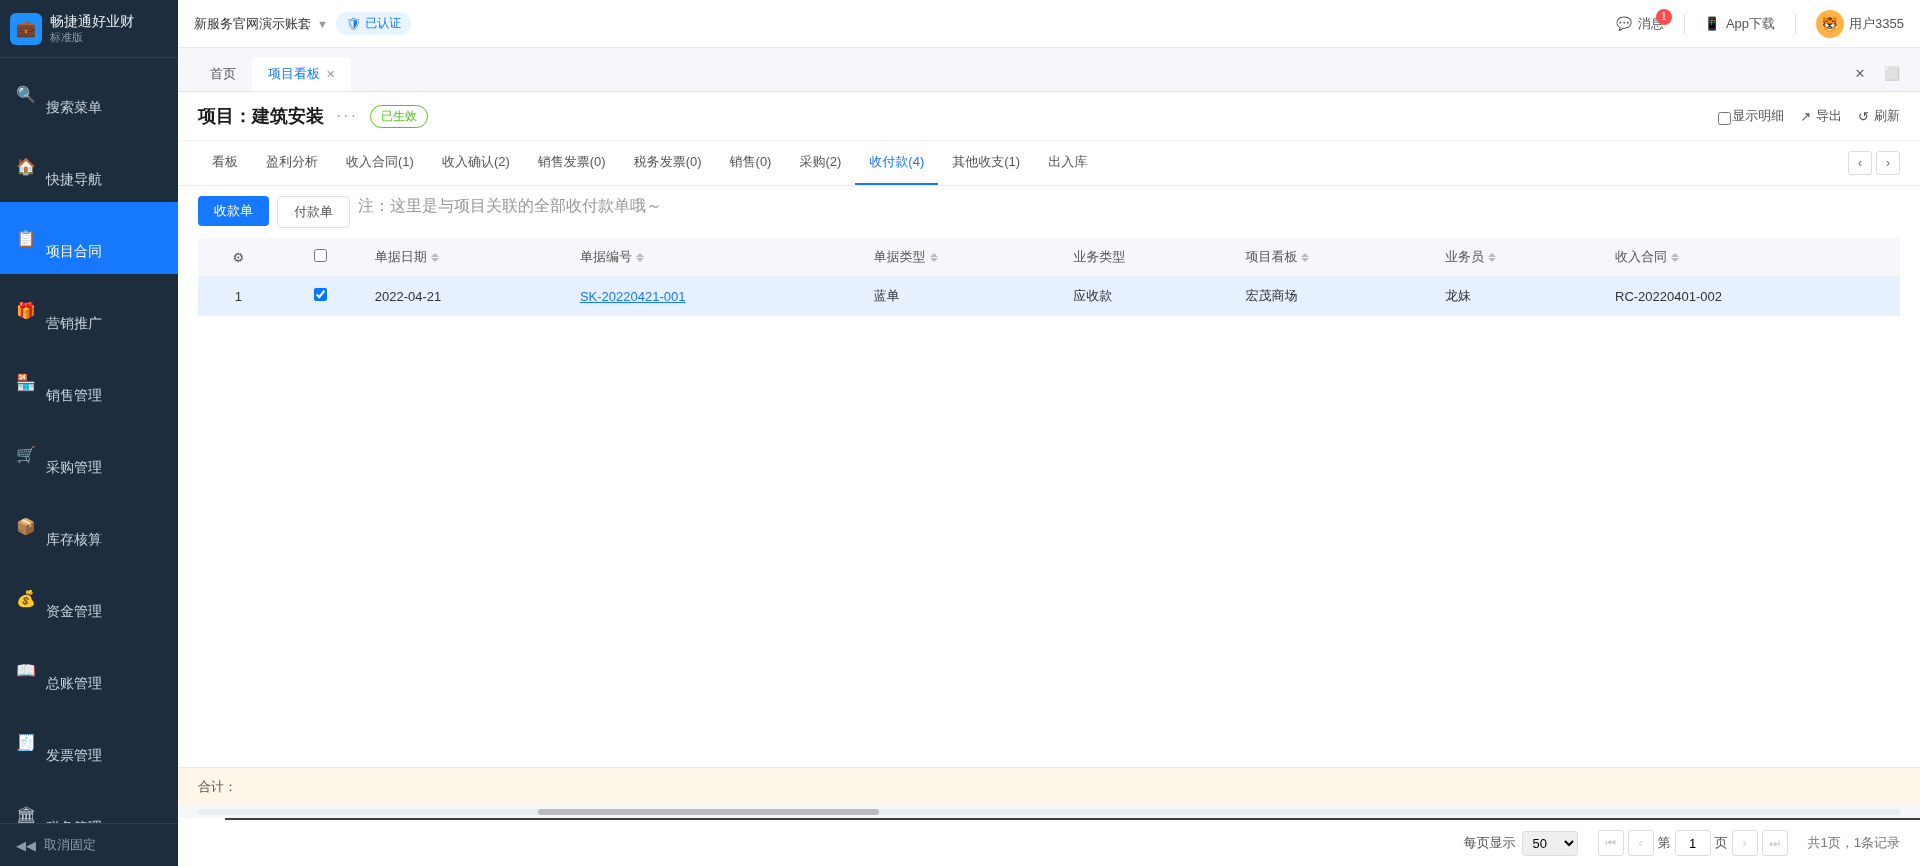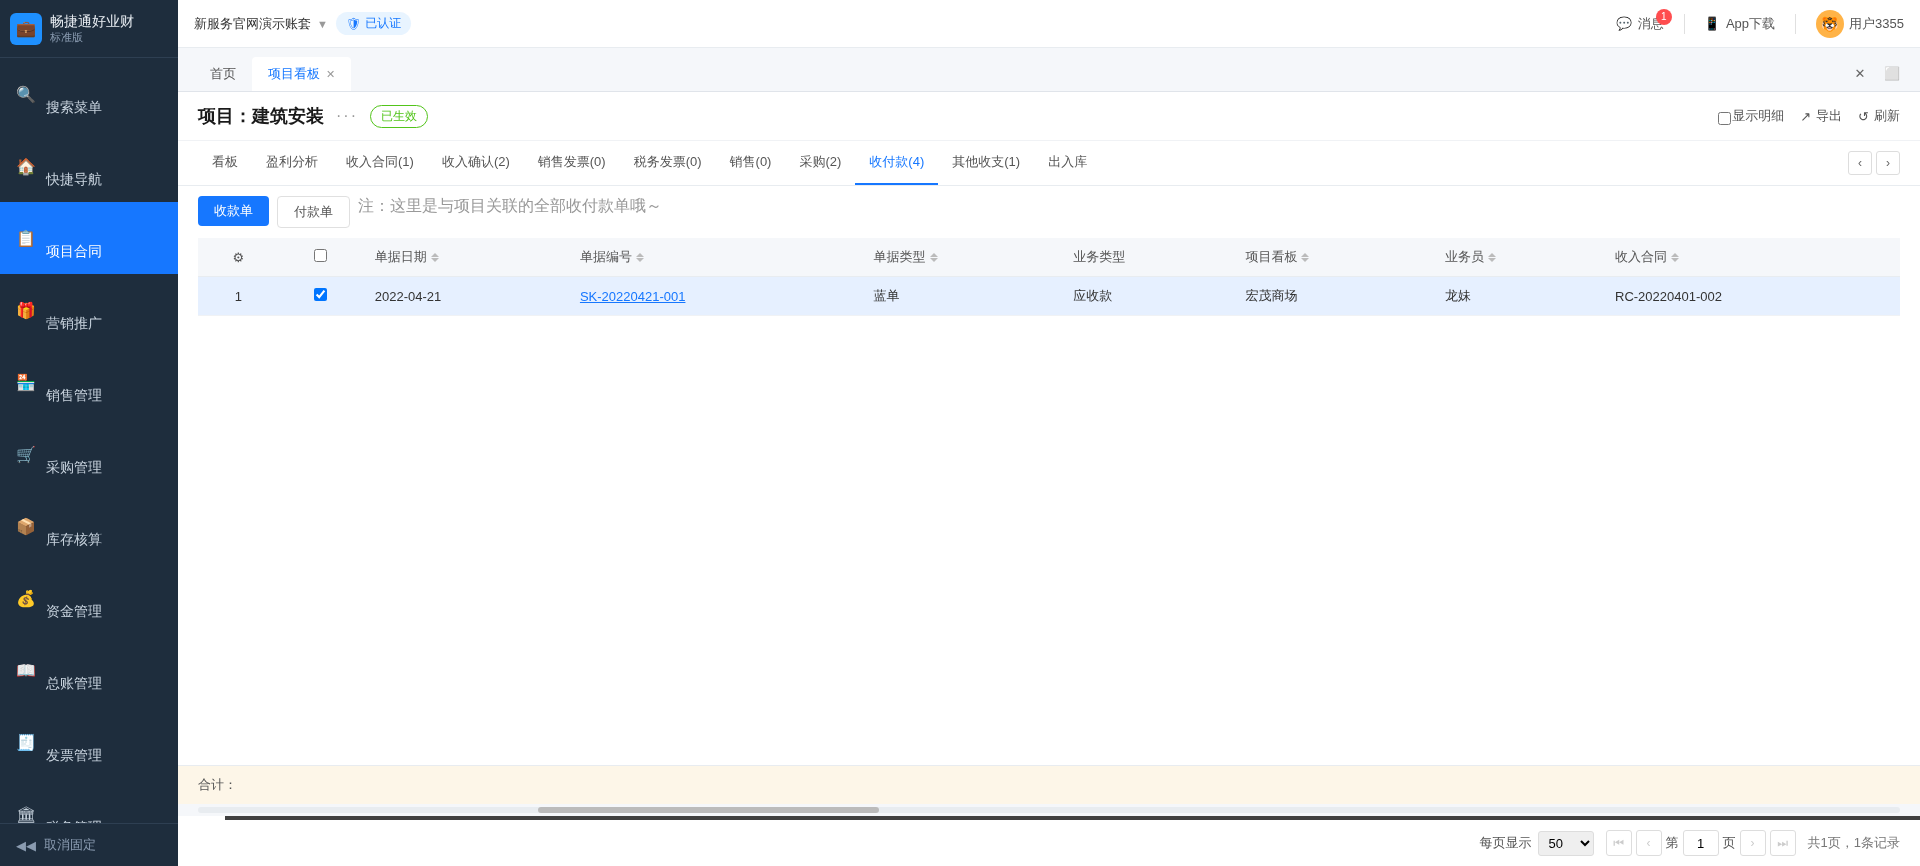--- a/index.html
+++ b/index.html
@@ -432,25 +432,25 @@
       background: #bbb;
       border-radius: 3px;
     }
 
     
     .pagination {
       padding: 10px 20px;
       display: flex;
       align-items: center;
       justify-content: flex-end;
-      gap: 12px;
-      font-size: 13px;
-      color: #555;
-      flex-shrink: 0;
-      border-top: 4px solid #404040;
+      gap: 20px;
+      font-size: 13px;
+      color: #555;
+      flex-shrink: 0;
+      border-top: 2px solid #404040;
       margin-left: 47px;
     }
     .pagination .per-page {
       display: flex;
       align-items: center;
       gap: 6px;
     }
     .pagination select {
       padding: 3px 6px;
       border: 1px solid #ddd;

